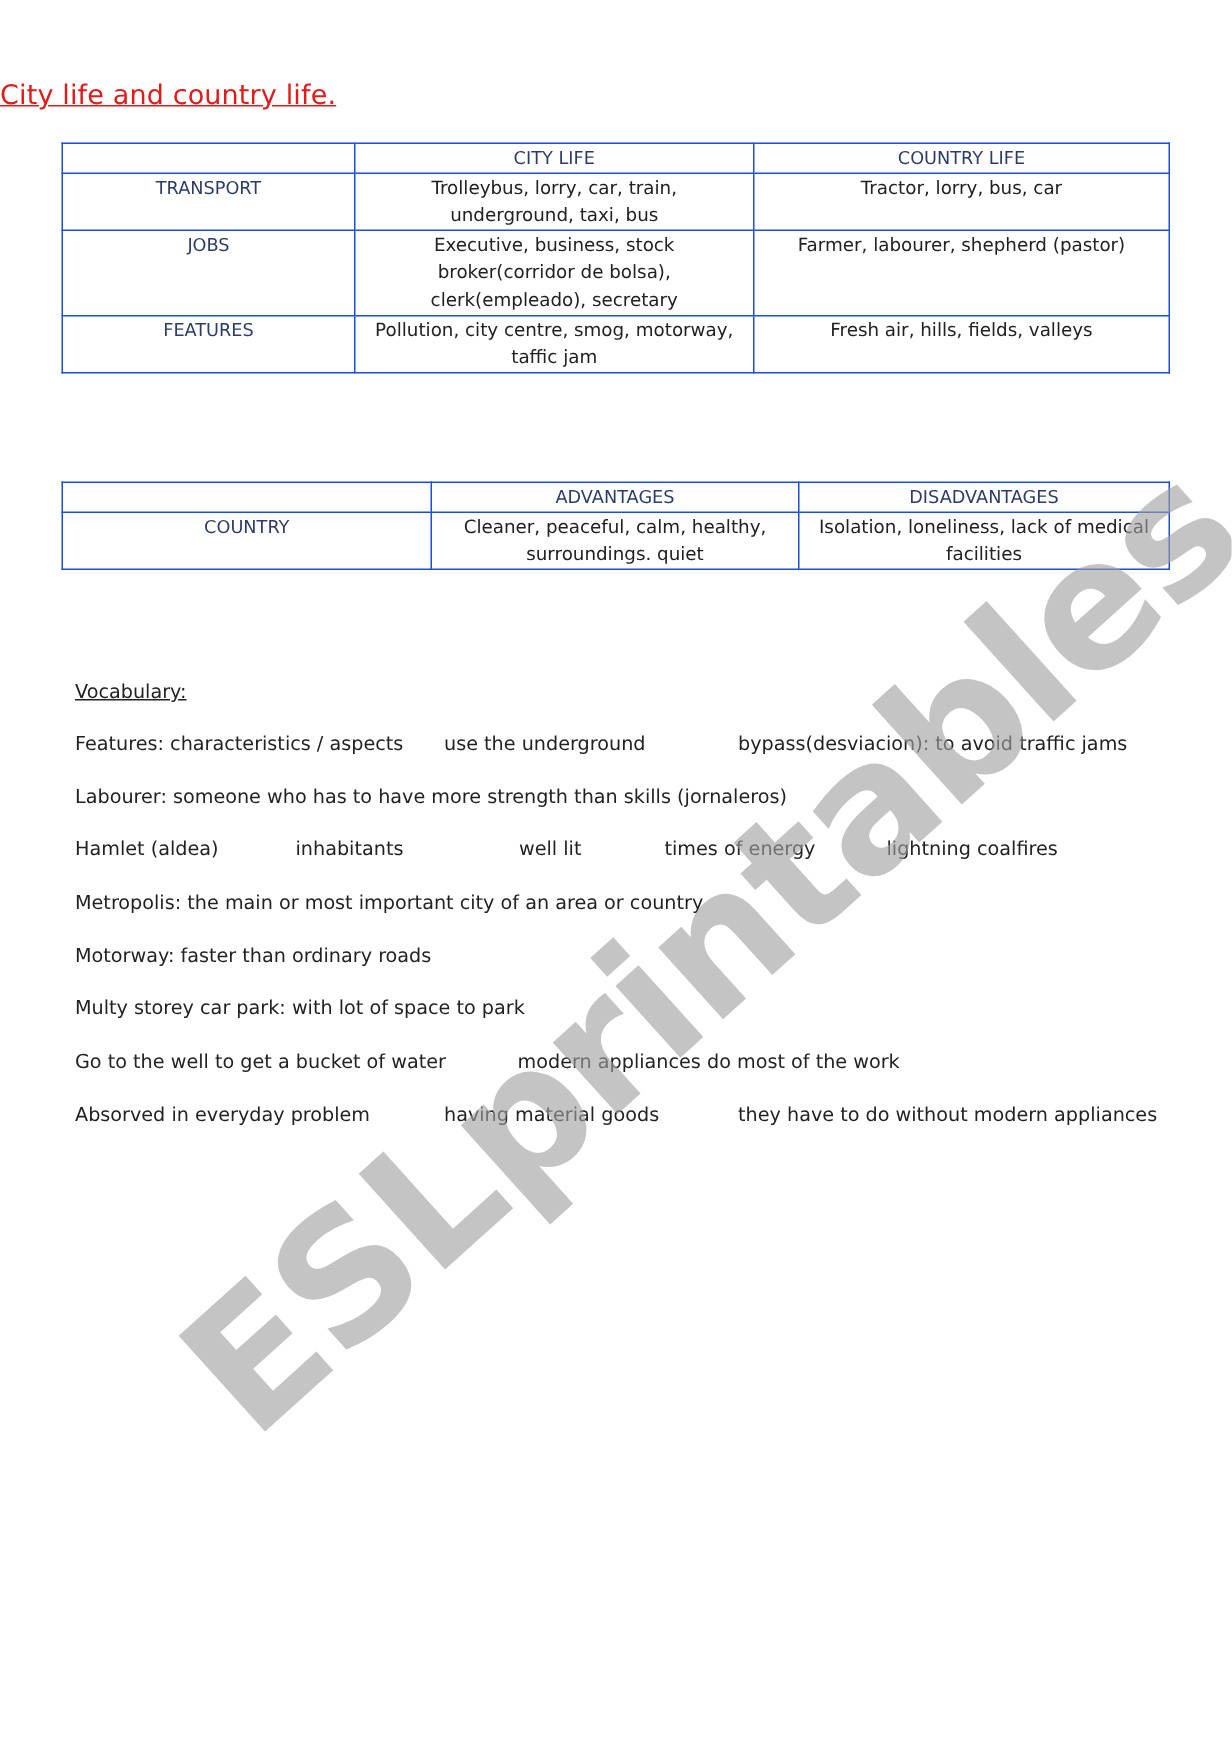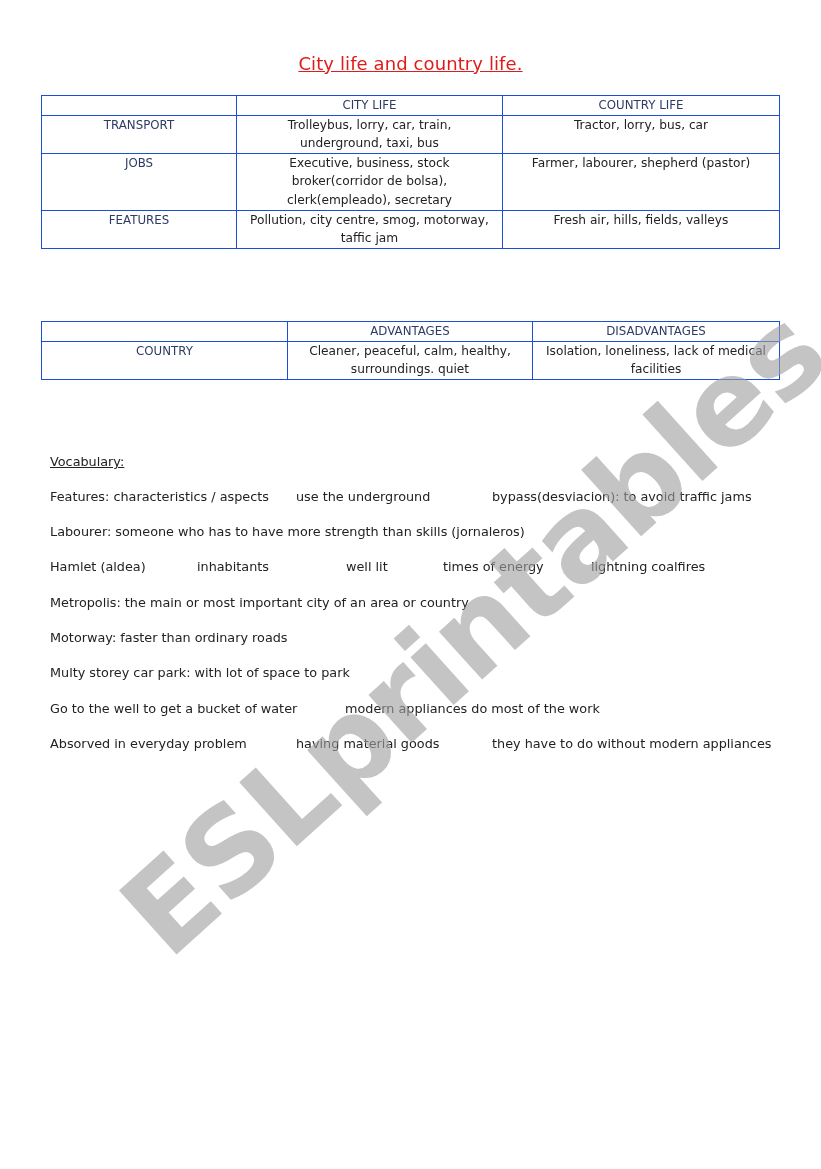--- a/index.html
+++ b/index.html
@@ -2,21 +2,21 @@
 <html><head>
   <meta charset="utf-8">
   <style>
     html, body { margin: 0; padding: 0; background: #ffffff; }
     body {
       width: 821px; height: 1169px; position: relative; overflow: hidden;
       font-family: "DejaVu Sans", "Liberation Sans", sans-serif;
       color: #222222;
     }
     .title {
-      position: absolute; top: 53px; left: 0; width: 821px; text-align: center;
+      position: absolute; top: 53px; left: 0; width: 821px; 
       font-size: 18px; color: #e01b1b; text-decoration: underline;
       font-family: "DejaVu Sans", sans-serif; letter-spacing: 0.1px;
     }
     table {
       position: absolute; border-collapse: collapse; table-layout: fixed;
       font-size: 12.2px; line-height: 18.5px;
     }
     td {
       border: 1px solid #1d4ed8; text-align: center; vertical-align: top;
       padding: 0 3px; color: #222222;

